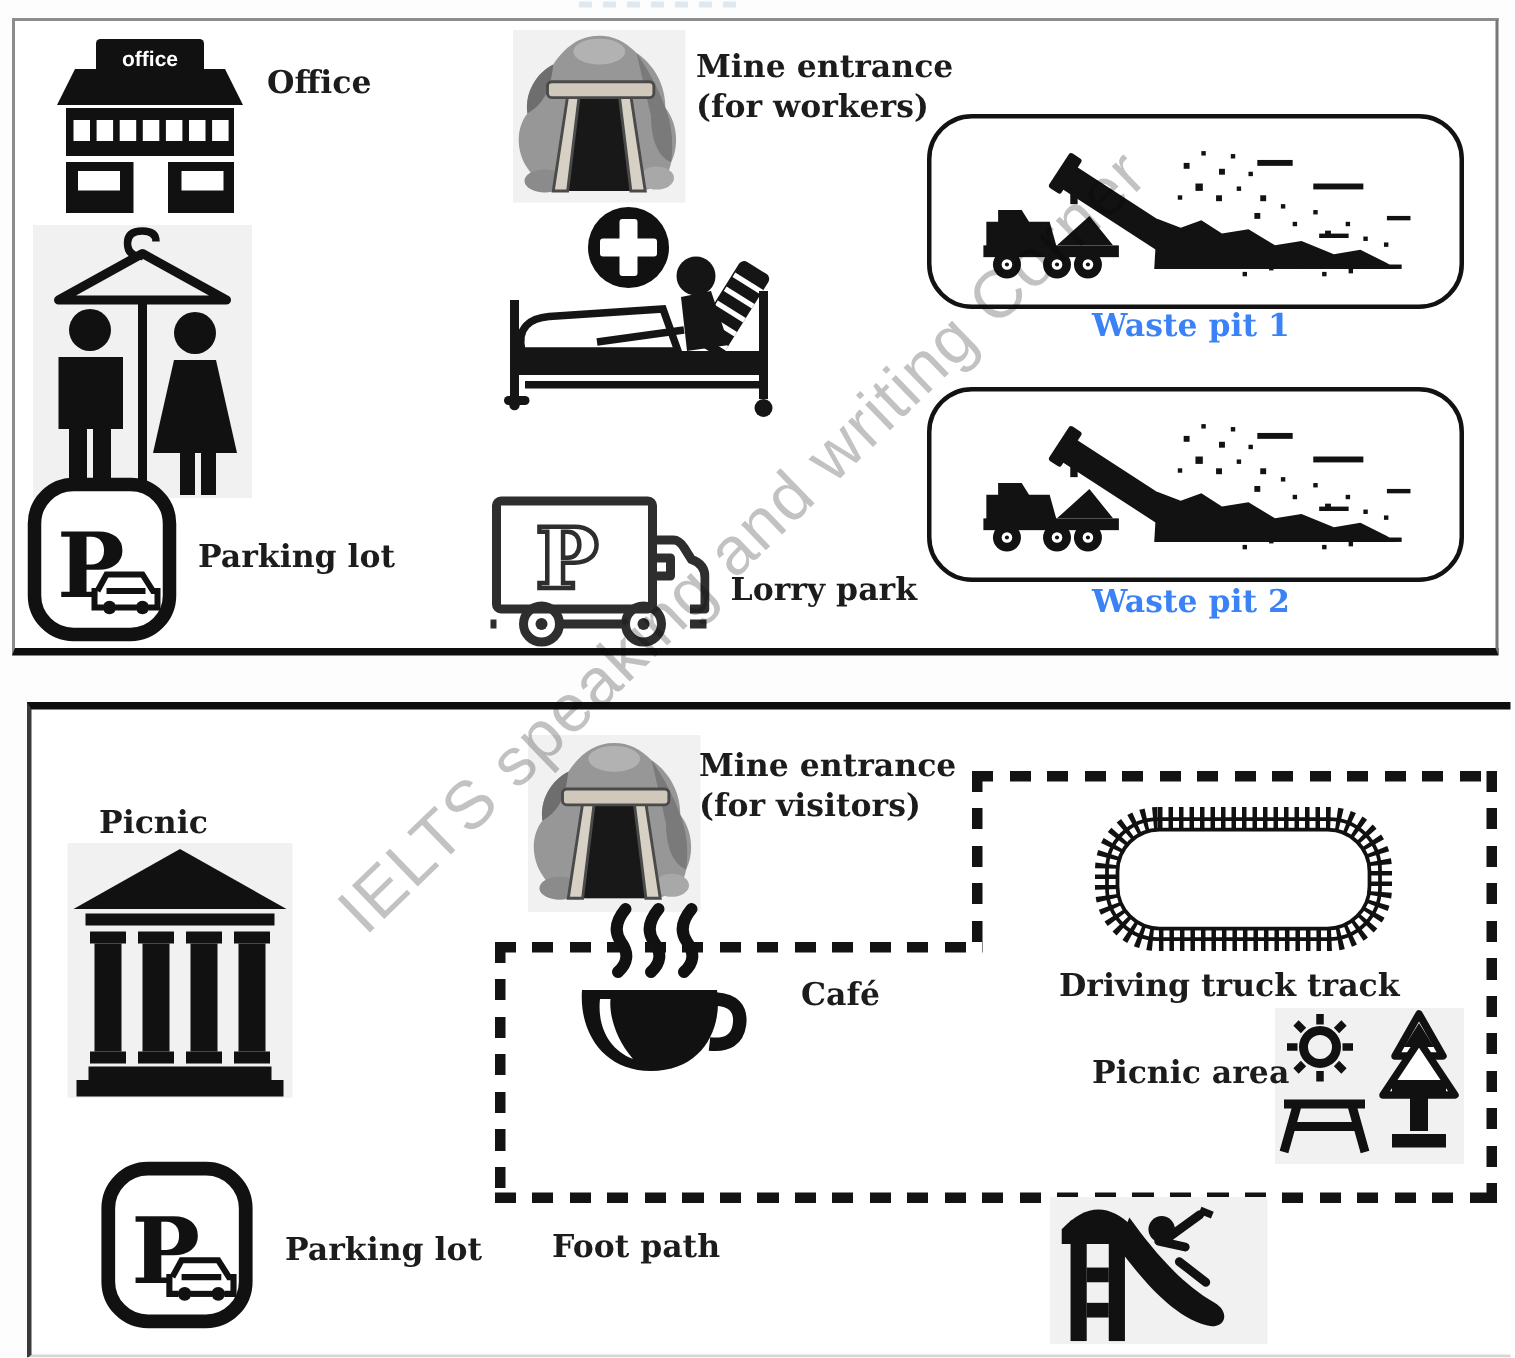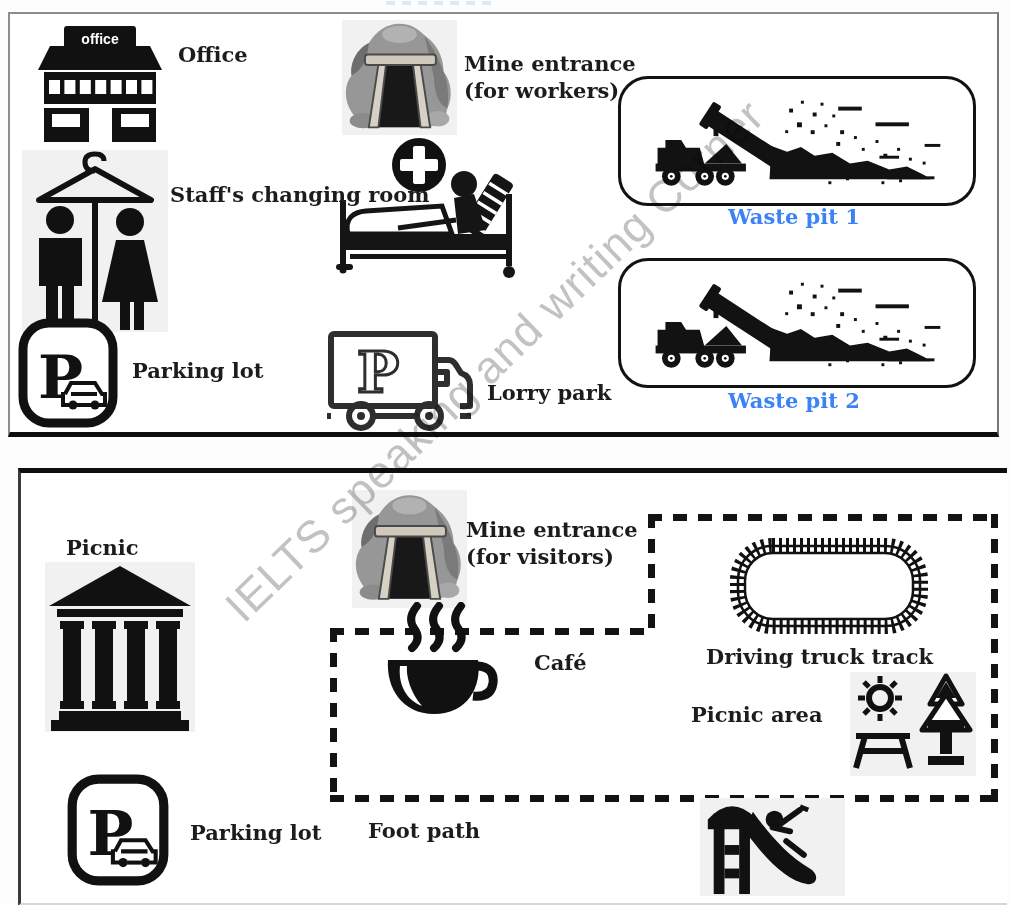--- a/index.html
+++ b/index.html
@@ -6,21 +6,21 @@
   .page{position:relative;width:1010px;height:905px;background:#fdfdfd;overflow:hidden;
         font-family:"DejaVu Serif","Liberation Serif",serif;}
   .panel{position:absolute;background:#fff;}
   .worker-panel{left:8px;top:12px;width:987px;height:418px;
         border-top:2px solid #8d8d8d;border-left:2px solid #8d8d8d;border-right:2px solid #777;
         border-bottom:5px solid #0e0e0e;}
   .visitor-panel{left:18px;top:468px;width:986px;height:430px;
         border-top:5px solid #0e0e0e;border-left:3px solid #3a3a3a;border-bottom:3px solid #d6d6d6;}
   .abs{position:absolute;}
   .label{position:absolute;font-weight:700;font-size:21px;color:#1c1c1c;white-space:nowrap;z-index:6;}
-  .label.two-line{line-height:27px;margin-top:20px;}
+  .label.two-line{line-height:27px;}
   .pit-box{position:absolute;width:352px;height:124px;border:3px solid #121212;border-radius:30px;background:#fff;z-index:4;}
   .pit-label{position:absolute;width:352px;text-align:center;font-weight:700;font-size:21px;color:#3b82f6;z-index:6;}
   .tile{background:#f1f1f1;}
   .dash-h{position:absolute;height:7px;z-index:3;
         background:repeating-linear-gradient(90deg,#131313 0 14px,transparent 14px 25px);}
   .dash-v{position:absolute;width:7px;z-index:3;
         background:repeating-linear-gradient(180deg,#131313 0 14px,transparent 14px 25px);}
   .watermark{position:absolute;left:55px;top:335px;width:880px;text-align:center;
         transform:rotate(-44deg);font-family:"Liberation Sans","DejaVu Sans",sans-serif;
         font-size:45px;letter-spacing:1px;color:#8f8f8f;opacity:.55;mix-blend-mode:multiply;
@@ -141,21 +141,20 @@
       <path d="M73 19 L129 50 L17 50 Z" fill="none" stroke="#111" stroke-width="6" stroke-linejoin="round"></path>
       <rect x="70" y="52" width="6" height="126" fill="#111"></rect>
       <circle cx="38" cy="70" r="14" fill="#111"></circle>
       <path d="M17 88 h43 v48 h-8 v42 h-12 v-42 h-4 v42 h-12 v-42 h-7 z" fill="#111"></path>
       <circle cx="108" cy="72" r="14" fill="#111"></circle>
       <path d="M94 90 h28 l14 62 h-56 z" fill="#111"></path>
       <rect x="98" y="152" width="10" height="28" fill="#111"></rect>
       <rect x="112" y="152" width="10" height="28" fill="#111"></rect>
     </svg>
   </div>
-  <div class="label" style="left:170px;top:182px">Staff's changing room</div>
 
   <div class="icon" style="left:18px;top:318px">
     <svg width="100" height="110" viewBox="0 0 100 110">
       <rect x="5" y="5" width="90" height="100" rx="26" fill="#fff" stroke="#111" stroke-width="9"></rect>
       <text x="20" y="80" font-size="60" font-weight="700" fill="#111" font-family="DejaVu Serif, serif">P</text>
       <g transform="translate(44,56)">
         <path d="M3 20 l6 -11 h24 l7 11 h3 v11 h-6 M3 20 h-2 v11 h6 M9 20 h26" fill="none" stroke="#111" stroke-width="4"></path>
         <circle cx="11" cy="31" r="4.5" fill="#111"></circle>
           <circle cx="33" cy="31" r="4.5" fill="#111"></circle>
         <path d="M15 31 h14" stroke="#111" stroke-width="4"></path>
@@ -289,21 +288,21 @@
 
   <div class="icon" style="left:714px;top:532px">
     <svg width="228" height="108" viewBox="0 0 228 108">
       <rect x="24" y="14" width="182" height="80" rx="34" fill="none" stroke="#111" stroke-width="16" stroke-dasharray="3 4"></rect>
       <rect x="24" y="14" width="182" height="80" rx="34" fill="none" stroke="#111" stroke-width="2.5"></rect>
       <rect x="31" y="21" width="168" height="66" rx="28" fill="none" stroke="#111" stroke-width="2.5"></rect>
     </svg>
   </div>
   <div class="label" style="left:706px;top:644px">Driving truck track</div>
 
-  <div class="label" style="left:691px;top:702px">Picnic area</div>
+  <div class="label" style="left:728px;top:702px">Picnic area</div>
   <div class="icon tile" style="left:850px;top:672px">
     <svg width="126" height="104" viewBox="0 0 126 104">
       <g stroke="#111" stroke-width="5" fill="none">
         <path d="M30 4 v7 M30 42 v7 M8 26 h7 M45 26 h7 M14 10 l5 5 M41 37 l5 5 M46 10 l-5 5 M19 37 l-5 5"></path>
       </g>
       <circle cx="30" cy="26" r="11" fill="none" stroke="#111" stroke-width="6"></circle>
       <g stroke="#111" stroke-width="6" fill="none">
         <path d="M6 64 h54 M15 64 l-9 32 M51 64 l9 32 M10 79 h46"></path>
       </g>
       <polygon points="96,4 112,32 80,32" fill="#fff" stroke="#111" stroke-width="5" stroke-linejoin="round"></polygon>

